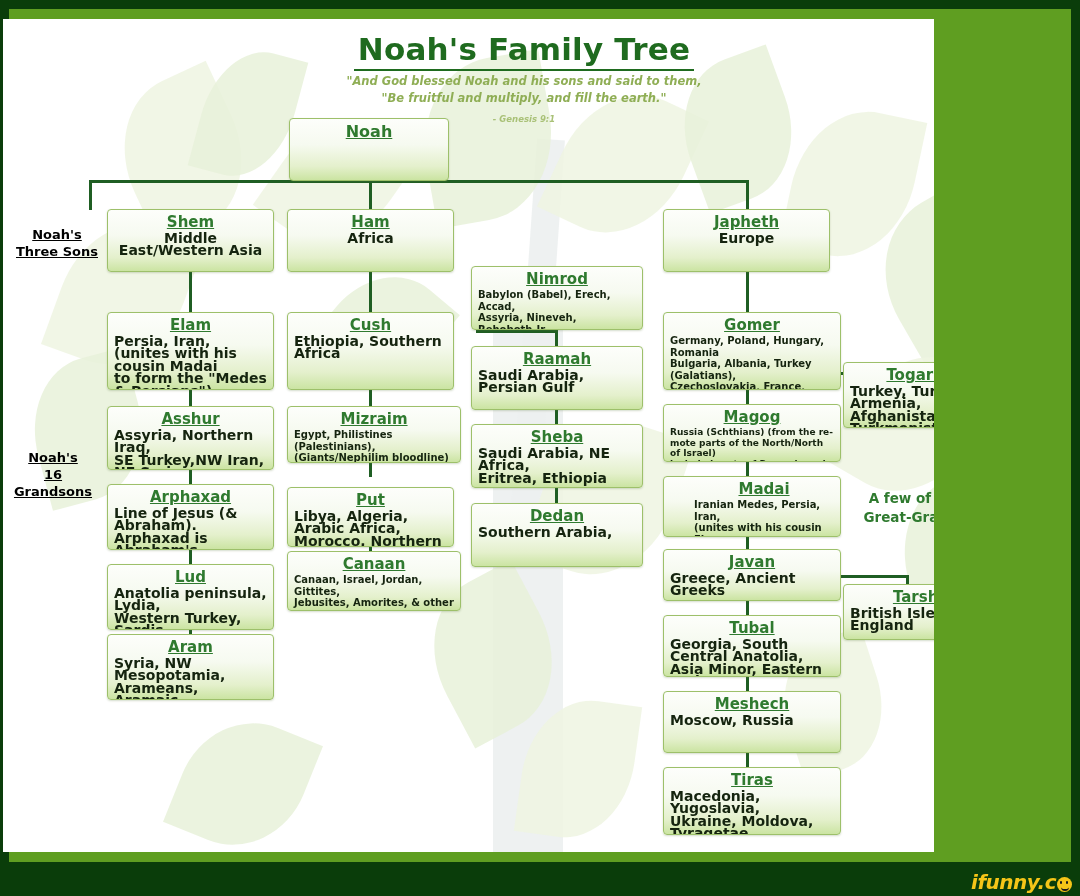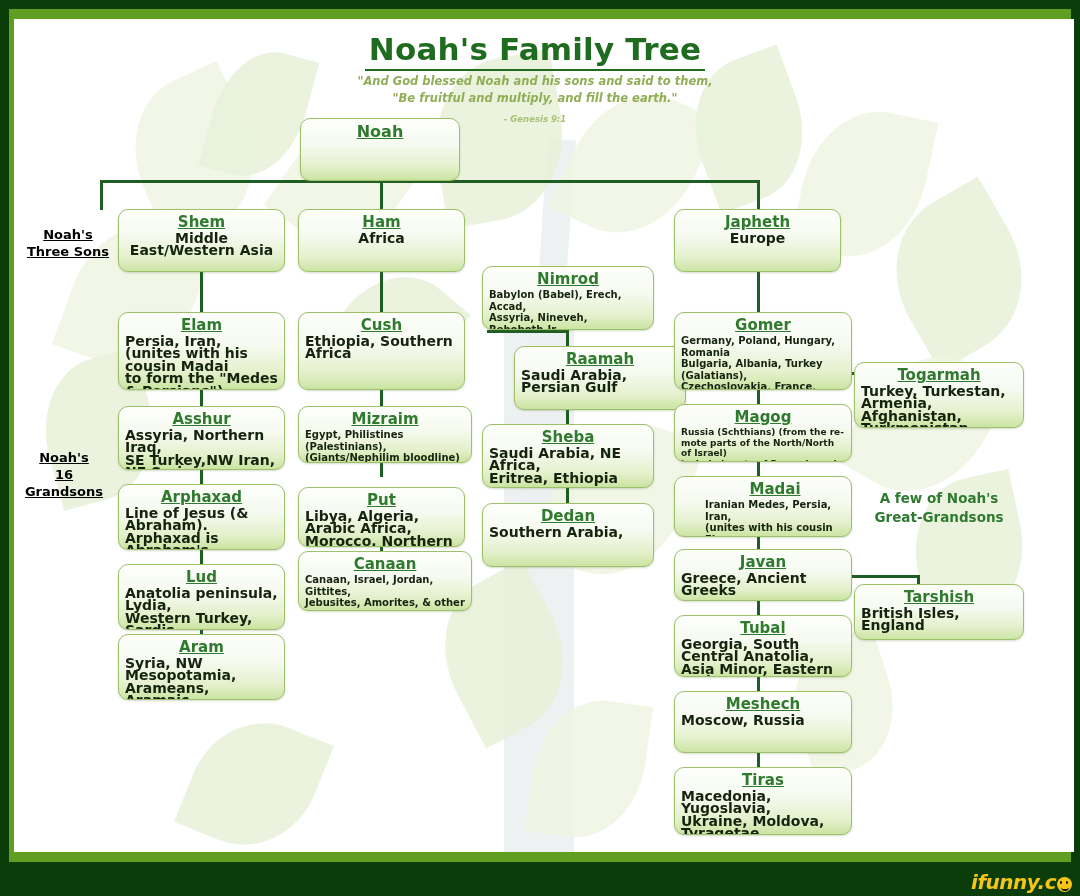--- a/index.html
+++ b/index.html
@@ -15,21 +15,21 @@
     background:#0a3d0a;
     box-sizing:border-box;
     padding:9px;
   }
   #frame-inner{
     position:absolute;left:9px;top:9px;width:1062px;height:853px;
     background:#5f9e21;
     box-sizing:border-box;
   }
   #canvas{
-    position:absolute;left:14px;top:19px;width:1060px;height:833px;
+    position:absolute;left:3px;top:19px;width:931px;height:833px;
     background:#ffffff;
     overflow:hidden;
   }
   
   .leaf{
     position:absolute;
     background:#eef5e2;
     border-radius:60% 0 60% 0;
     opacity:.85;
     pointer-events:none;
@@ -51,21 +51,21 @@
     font-size:11.5px;font-style:italic;color:#8fae55;font-weight:bold;
     line-height:14px;margin-top:3px;
   }
   .subsrc{font-size:8.5px;font-style:italic;color:#a9c177;font-weight:bold;margin-top:9px;}
 
   
   .node{
     position:absolute;
     box-sizing:border-box;
     border:1px solid #9dc06a;
-    border-radius:10px;
+    border-radius:4px;
     background:linear-gradient(to bottom,#fdfefb 0%,#f6faf0 42%,#e4f0cc 78%,#cbe4a2 100%);
     box-shadow:0 1px 2px rgba(90,120,60,.25);
     padding:4px 6px 4px 6px;
     overflow:hidden;
   }
   .node .nm{
     display:block;text-align:center;color:#2f7a2f;font-weight:bold;
     font-size:15px;line-height:17px;
     text-decoration:underline;
     margin-bottom:1px;
@@ -238,21 +238,21 @@
   </div>
   <div class="node tight" style="left:284px;top:532px;width:174px;height:60px;">
     <span class="nm">Canaan</span>
     <span class="ds">Canaan, Israel, Jordan, Gittites,<br>Jebusites, Amorites, &amp; other "ites",<br>Canaanites (Giants/Nephilim bloodline)</span>
   </div>
 
   <div class="node tight" style="left:468px;top:247px;width:172px;height:64px;">
     <span class="nm">Nimrod</span>
     <span class="ds">Babylon (Babel), Erech, Accad,<br>Assyria, Nineveh, Rehoboth-Ir,<br>Shinar, Chaldea (Ur), Resen</span>
   </div>
-  <div class="node" style="left:468px;top:327px;width:172px;height:64px;margin-left:32px;">
+  <div class="node" style="left:468px;top:327px;width:172px;height:64px;">
     <span class="nm">Raamah</span>
     <span class="ds">Saudi Arabia, Persian Gulf</span>
   </div>
   <div class="node" style="left:468px;top:405px;width:172px;height:64px;">
     <span class="nm">Sheba</span>
     <span class="ds">Saudi Arabia, NE Africa,<br>Eritrea, Ethiopia</span>
   </div>
   <div class="node" style="left:468px;top:484px;width:172px;height:64px;">
     <span class="nm">Dedan</span>
     <span class="ds">Southern Arabia,</span>

